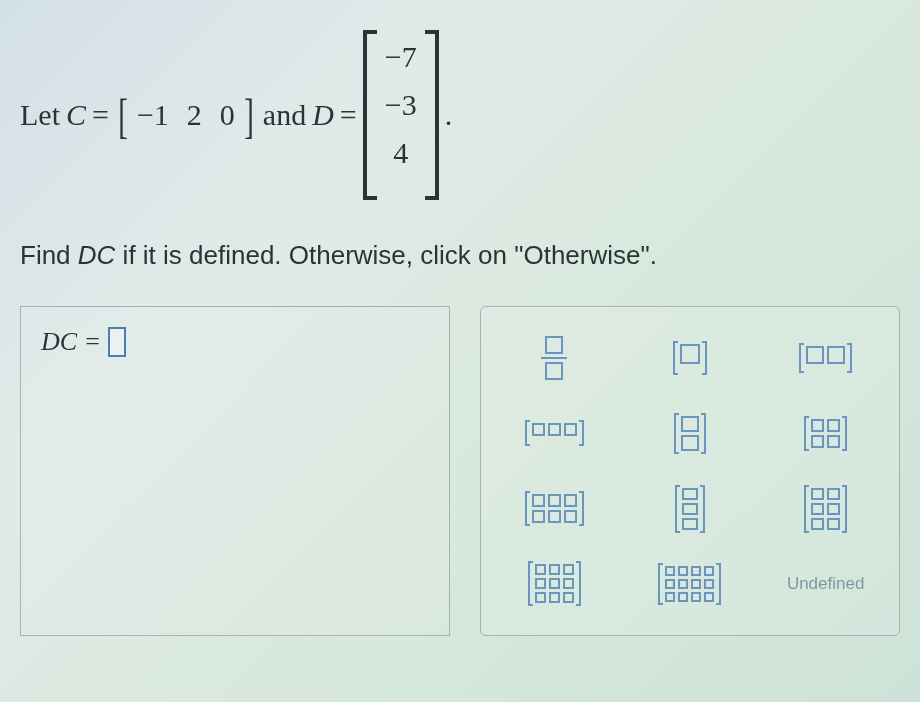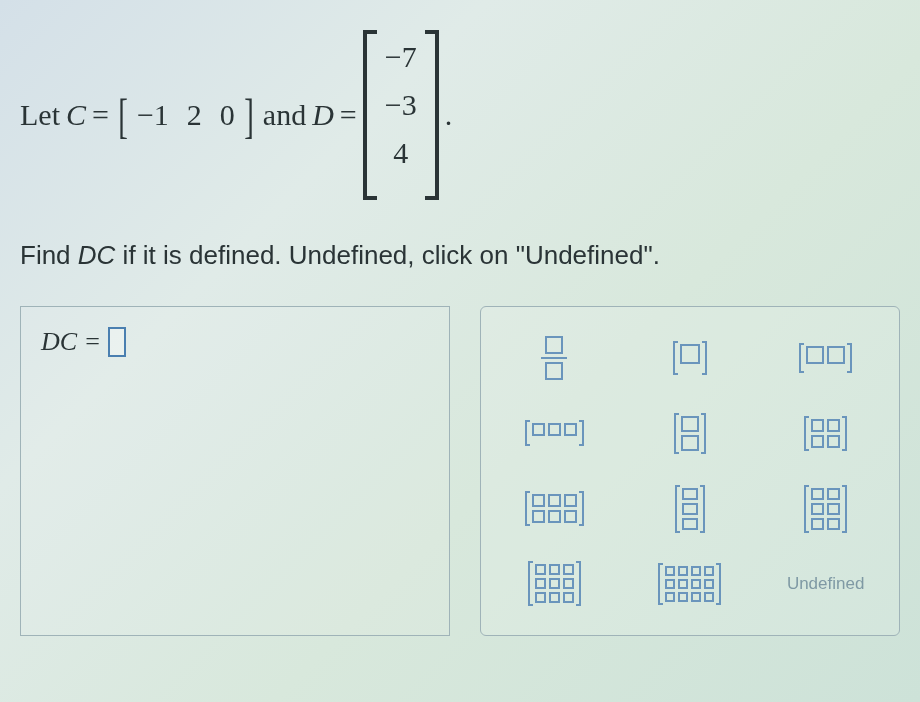--- a/index.html
+++ b/index.html
@@ -177,21 +177,21 @@
       <span>−7</span>
       <span>−3</span>
       <span>4</span>
     </span>
     <span class="tall-bracket right"></span>
   </span>
   <span>.</span>
 </div>
 
 <div class="instruction">
-  <span>Find </span><span class="italic">DC</span><span> if it is defined. Undefined, click on "Undefined".</span>
+  <span>Find </span><span class="italic">DC</span><span> if it is defined. Otherwise, click on "Otherwise".</span>
 </div>
 
 <div class="panels">
 
   <div class="answer-panel">
     <div class="answer-line">
       <span>DC</span>
       <span style="font-style:normal">=</span>
       <span class="input-box"></span>
     </div>

